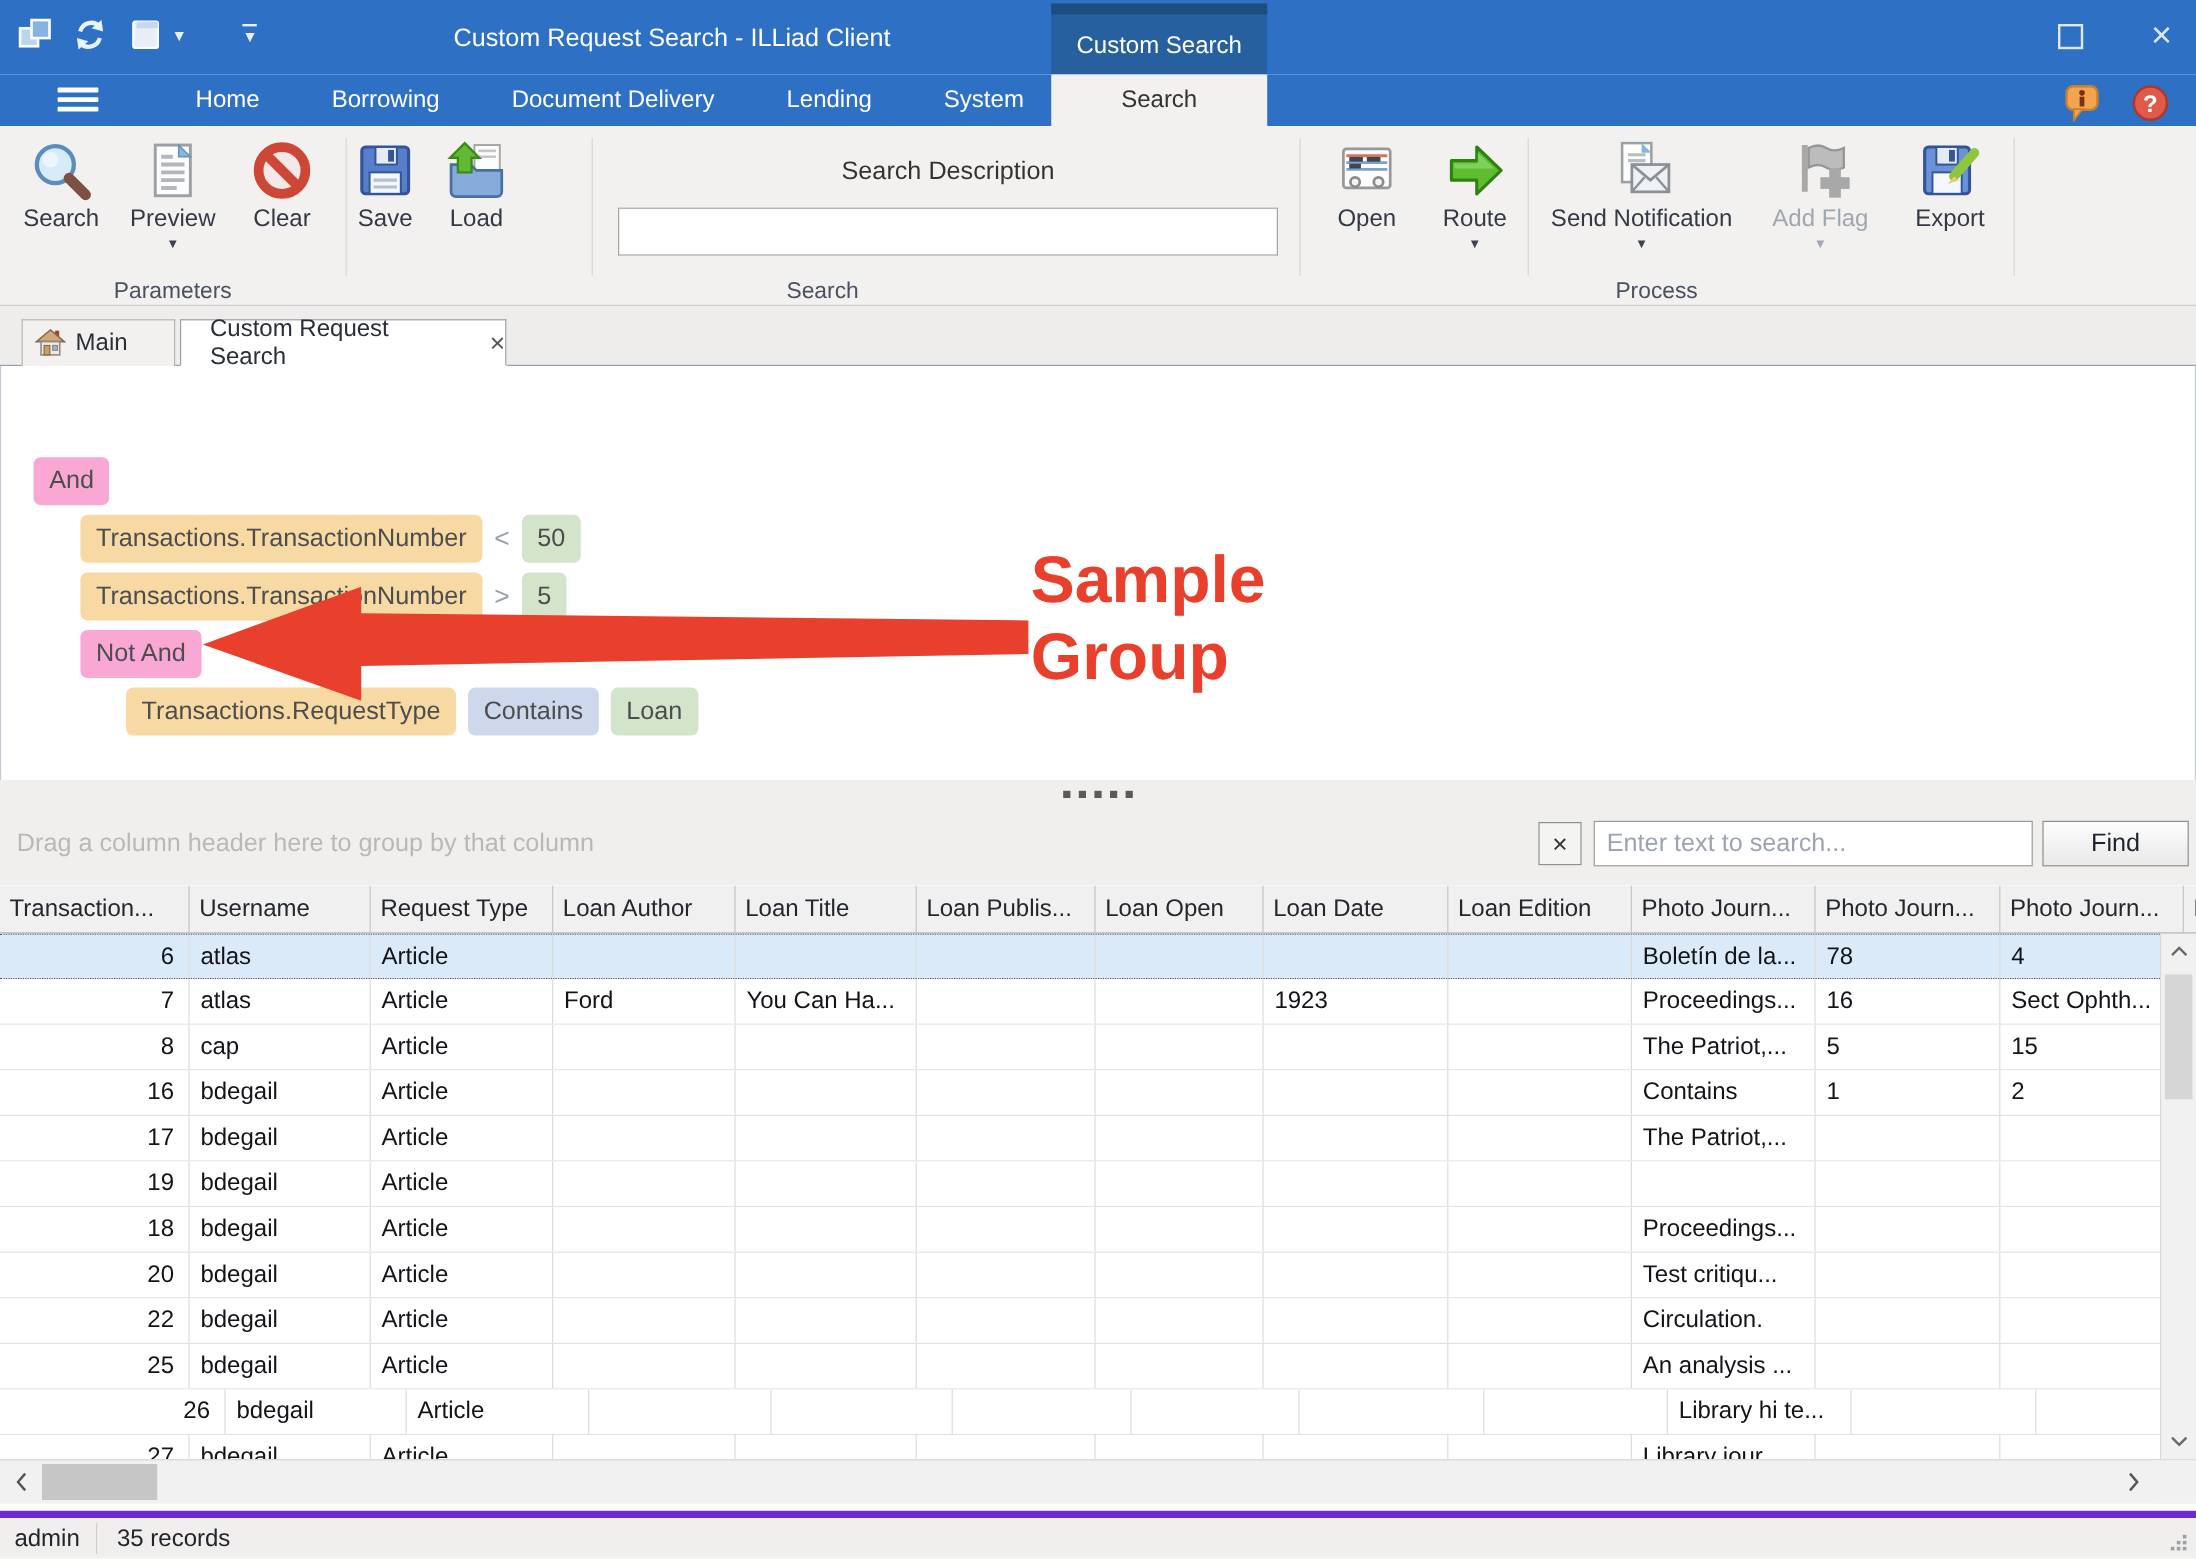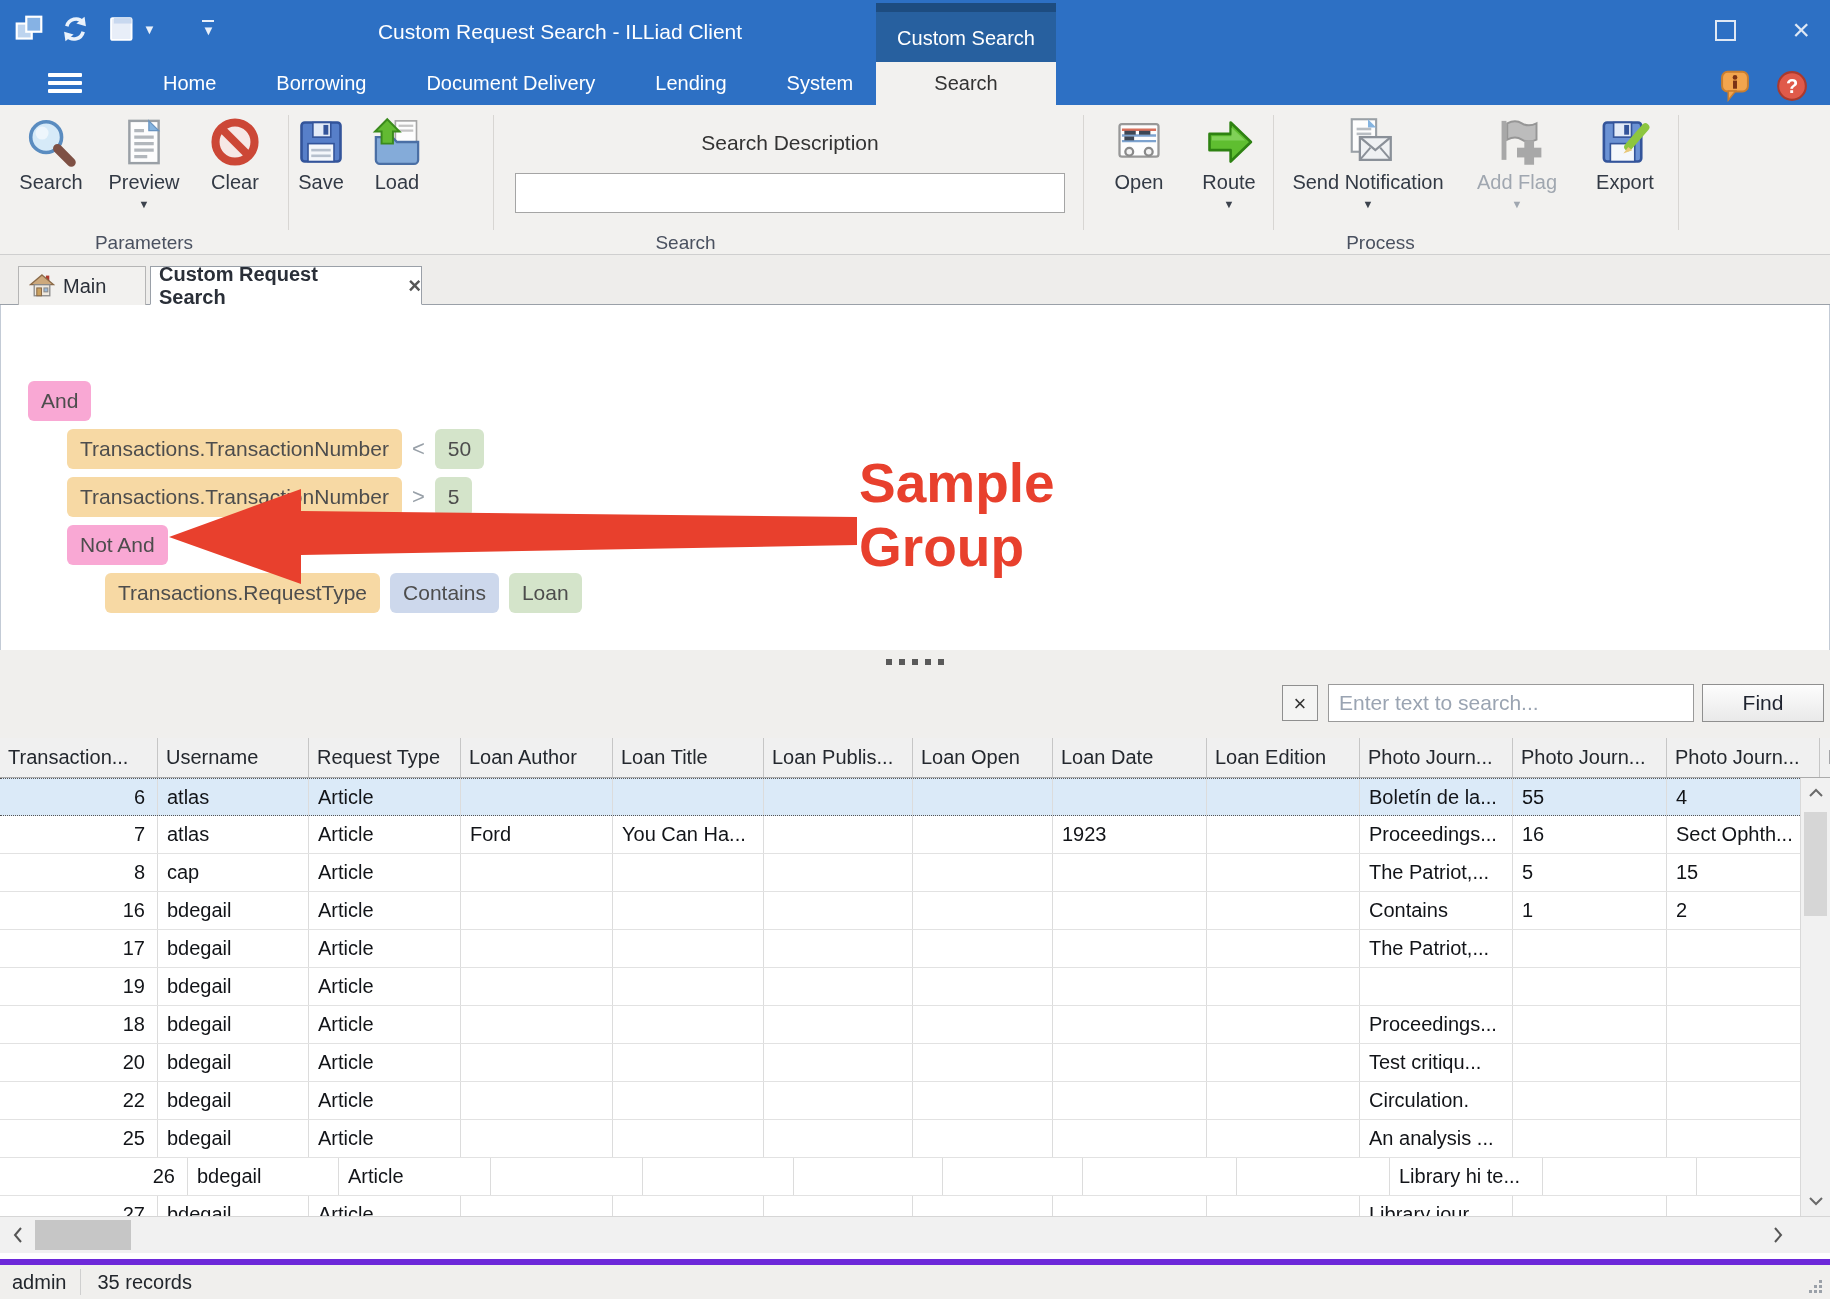--- a/index.html
+++ b/index.html
@@ -45,21 +45,21 @@
   .rbtn .rdd { font-size:11px; color:#3c434d; margin-top:4px; }
   .rbtn.disabled .rlbl { color:#a0a7b0; }
   .rgrouplabel { position:absolute; top:127px; height:23px; font-size:19px; color:#4a5160; text-align:center; }
   .rfield-label { position:absolute; left:700px; top:26px; width:180px; text-align:center; font-size:21px; color:#333; }
   .rfield-input { position:absolute; left:515px; top:68px; width:550px; height:40px;
     border:1px solid #a5a5a5; background:#fff; font-size:20px; padding:0 8px; font-family:"Liberation Sans",sans-serif; }
   
   .doctabs { position:relative; height:50px; background:#eeedeb; border-bottom:1px solid #9aa0a8; }
   .dtab { position:absolute; bottom:-1px; height:39px; display:flex; align-items:center; font-size:20px; color:#2a2f38; }
   .dtab-main { left:18px; width:128px; background:#f2f1ef; border:1px solid #b5b5b5; border-bottom:none; padding-left:10px; gap:8px; }
-  .dtab-active { left:150px; width:272px; background:#ffffff; border:1px solid #9aa0a8; border-bottom:1px solid #fff; padding-left:8px;font-weight:bold; }
+  .dtab-active { left:150px; width:272px; background:#ffffff; border:1px solid #9aa0a8; border-bottom:1px solid #fff; padding-left:24px; }
   .dtab-close { margin-left:28px; color:#555; font-size:22px; line-height:22px; }
   
   .qpanel { position:relative; height:345px; background:#ffffff; border-left:1px solid #c3cbd6; border-right:1px solid #c3cbd6; padding:76px 0 0 27px; }
   .q-row { display:flex; align-items:center; margin-bottom:8px; height:40px; }
   .chip { display:inline-block; height:40px; line-height:40px; padding:0 13px; border-radius:6px;
     font-size:21px; color:#4d4d4d; white-space:nowrap; }
   .chip-logic { background:#f9a8d4; }
   .chip-field { background:#f7d9a4; }
   .chip-value { background:#d4e4ca; }
   .chip-op    { background:#cdd8ec; }
@@ -356,20 +356,21 @@
 
   <div class="lowerbar">
     <div class="split-dots">
       <i></i>
         <i></i>
         <i></i>
         <i></i>
         <i></i>
     </div>
     <div class="gb-row">
+      <span class="gb-hint">Drag a column header here to group by that column</span>
       <button class="gb-clear">×</button>
       <input class="gb-input" type="text" placeholder="Enter text to search..." style="">
       <button class="gb-find">Find</button>
     </div>
   </div>
 
   <div class="grid">
     <div class="g-header" id="grid-header">
         <div class="gh-cell" style="width: 158px;">Transaction...</div>
         <div class="gh-cell" style="width: 151px;">Username</div>
@@ -390,21 +391,21 @@
           <div class="g-cell num" style="width: 158px;">6</div>
           <div class="g-cell" style="width: 151px;">atlas</div>
           <div class="g-cell" style="width: 152px;">Article</div>
           <div class="g-cell" style="width: 152px;"></div>
           <div class="g-cell" style="width: 151px;"></div>
           <div class="g-cell" style="width: 149px;"></div>
           <div class="g-cell" style="width: 140px;"></div>
           <div class="g-cell" style="width: 154px;"></div>
           <div class="g-cell" style="width: 153px;"></div>
           <div class="g-cell" style="width: 153px;">Boletín de la...</div>
-          <div class="g-cell" style="width: 154px;">55</div>
+          <div class="g-cell" style="width: 154px;">78</div>
           <div class="g-cell" style="width: 153px;">4</div>
           <div class="g-cell" style="width: 40px;"></div>
         </div>
         <div class="g-row">
           <div class="g-cell num" style="width: 158px;">7</div>
           <div class="g-cell" style="width: 151px;">atlas</div>
           <div class="g-cell" style="width: 152px;">Article</div>
           <div class="g-cell" style="width: 152px;">Ford</div>
           <div class="g-cell" style="width: 151px;">You Can Ha...</div>
           <div class="g-cell" style="width: 149px;"></div>

